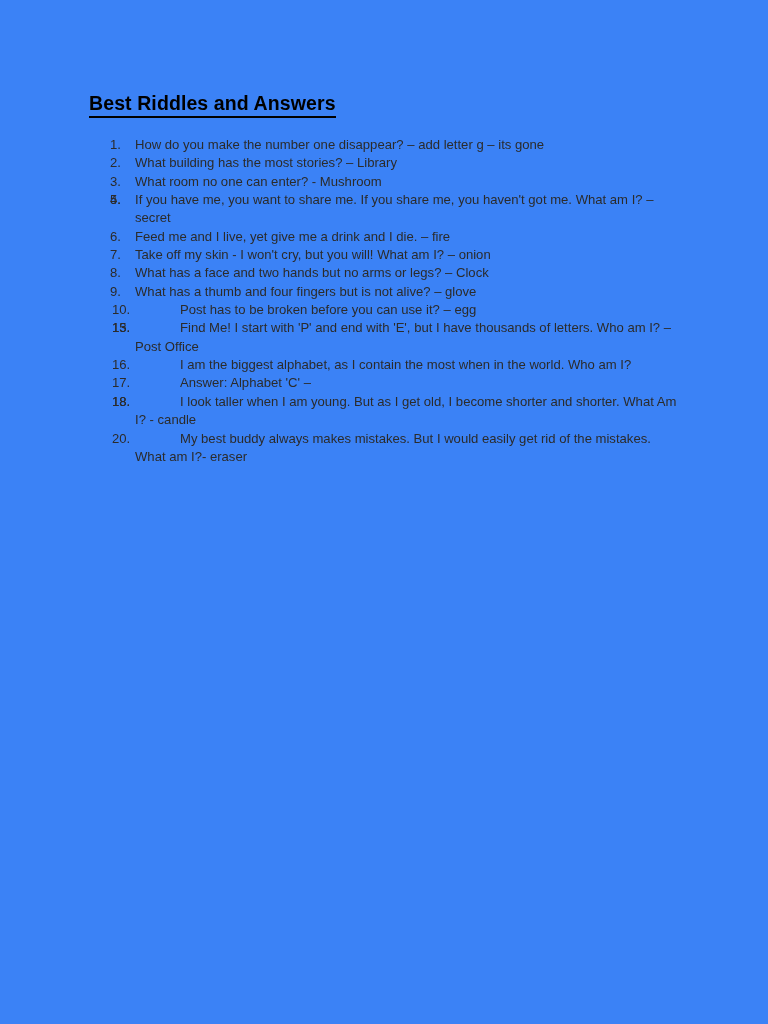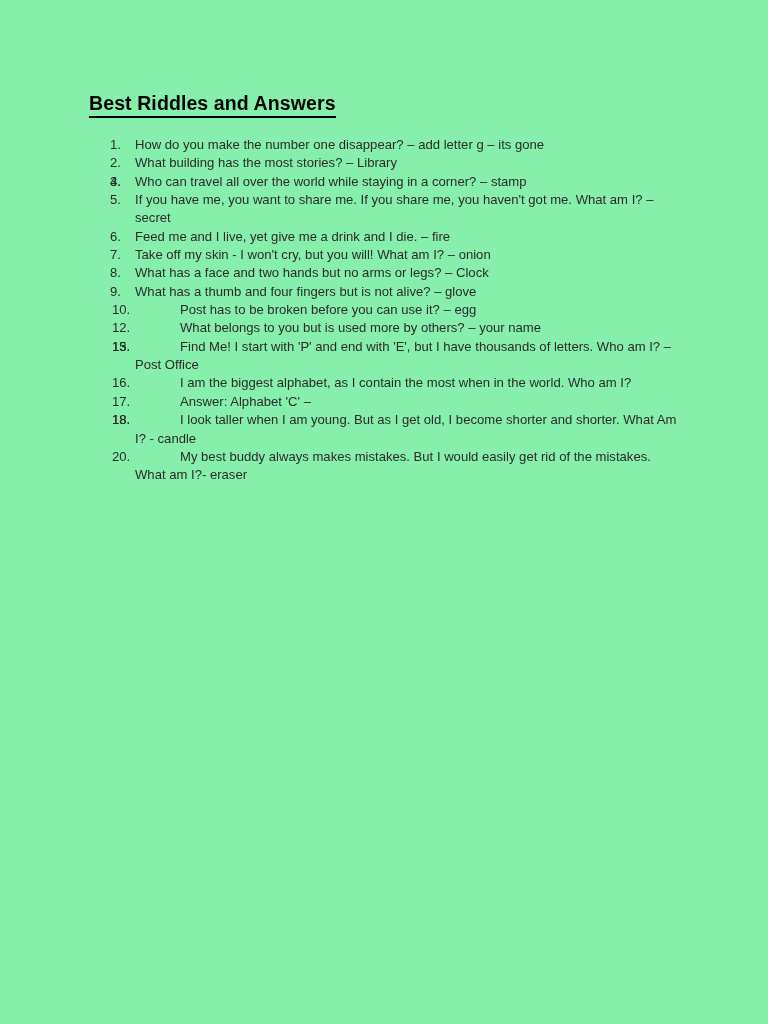--- a/index.html
+++ b/index.html
@@ -11,21 +11,21 @@
     width: 768px;
     height: 1024px;
     font-family: "Liberation Sans", sans-serif;
     color: #231f20;
     overflow: hidden;
   }
   .page {
     position: relative;
     width: 768px;
     height: 1024px;
-    background: #86efac;
+    background: #3b82f6;
     box-sizing: border-box;
   }
   .doc-title {
     position: absolute;
     left: 89px;
     top: 92px;
     font-size: 19.5px;
     font-weight: bold;
     letter-spacing: 0.1px;
     color: #000000;
@@ -85,29 +85,28 @@
 </head>
 <body>
 
 <div class="page">
 
   <h1 class="doc-title">Best Riddles and Answers</h1>
 
   <ol class="riddle-list" id="riddle-list">
       <li class="riddle-item narrow"><span class="num">1.</span><span class="body">How do you make the number one disappear? – add letter g – its gone</span></li>
       <li class="riddle-item narrow"><span class="num">2.</span><span class="body">What building has the most stories? – Library</span></li>
-      <li class="riddle-item narrow"><span class="num">3.</span></li>
-      <li class="riddle-item narrow"><span class="num">4.</span><span class="body">Who can travel all over the world while staying in a corner? – stamp</span></li>
+      <li class="riddle-item narrow"><span class="num">3.</span><span class="body">What room no one can enter?  - Mushroom</span></li>
+      <li class="riddle-item narrow"><span class="num">4.</span></li>
       <li class="riddle-item narrow"><span class="num">5.</span><span class="body">If you have me, you want to share me. If you share me, you haven't got me. What am I? – secret</span></li>
       <li class="riddle-item narrow"><span class="num">6.</span><span class="body">Feed me and I live, yet give me a drink and I die. – fire</span></li>
       <li class="riddle-item narrow"><span class="num">7.</span><span class="body">Take off my skin - I won't cry, but you will! What am I? – onion</span></li>
       <li class="riddle-item narrow"><span class="num">8.</span><span class="body">What has a face and two hands but no arms or legs? – Clock</span></li>
       <li class="riddle-item narrow"><span class="num">9.</span><span class="body">What has a thumb and four fingers but is not alive? – glove</span></li>
       <li class="riddle-item wide"><span class="num">10.</span><span class="body">Post has to be broken before you can use it? – egg</span></li>
-      <li class="riddle-item wide"><span class="num">12.</span><span class="body">What belongs to you but is used more by others? – your name</span></li>
       <li class="riddle-item wide"><span class="num">13.</span></li>
       <li class="riddle-item wide"><span class="num">15.</span><span class="body">Find Me! I start with 'P' and end with 'E', but I have thousands of letters. Who am I? – Post Office</span></li>
       <li class="riddle-item wide"><span class="num">16.</span><span class="body">I am the biggest alphabet, as I contain the most when in the world. Who am I?</span></li>
       <li class="riddle-item wide"><span class="num">17.</span><span class="body">Answer: Alphabet 'C' –</span></li>
       <li class="riddle-item wide"><span class="num">18.</span></li>
       <li class="riddle-item wide"><span class="num">18.</span><span class="body">I look taller when I am young. But as I get old, I become shorter and shorter. What Am I?  - candle</span></li>
       <li class="riddle-item wide"><span class="num">20.</span><span class="body">My best buddy always makes mistakes. But I would easily get rid of the mistakes. What am I?- eraser</span></li>
     </ol>
 
 </div>

